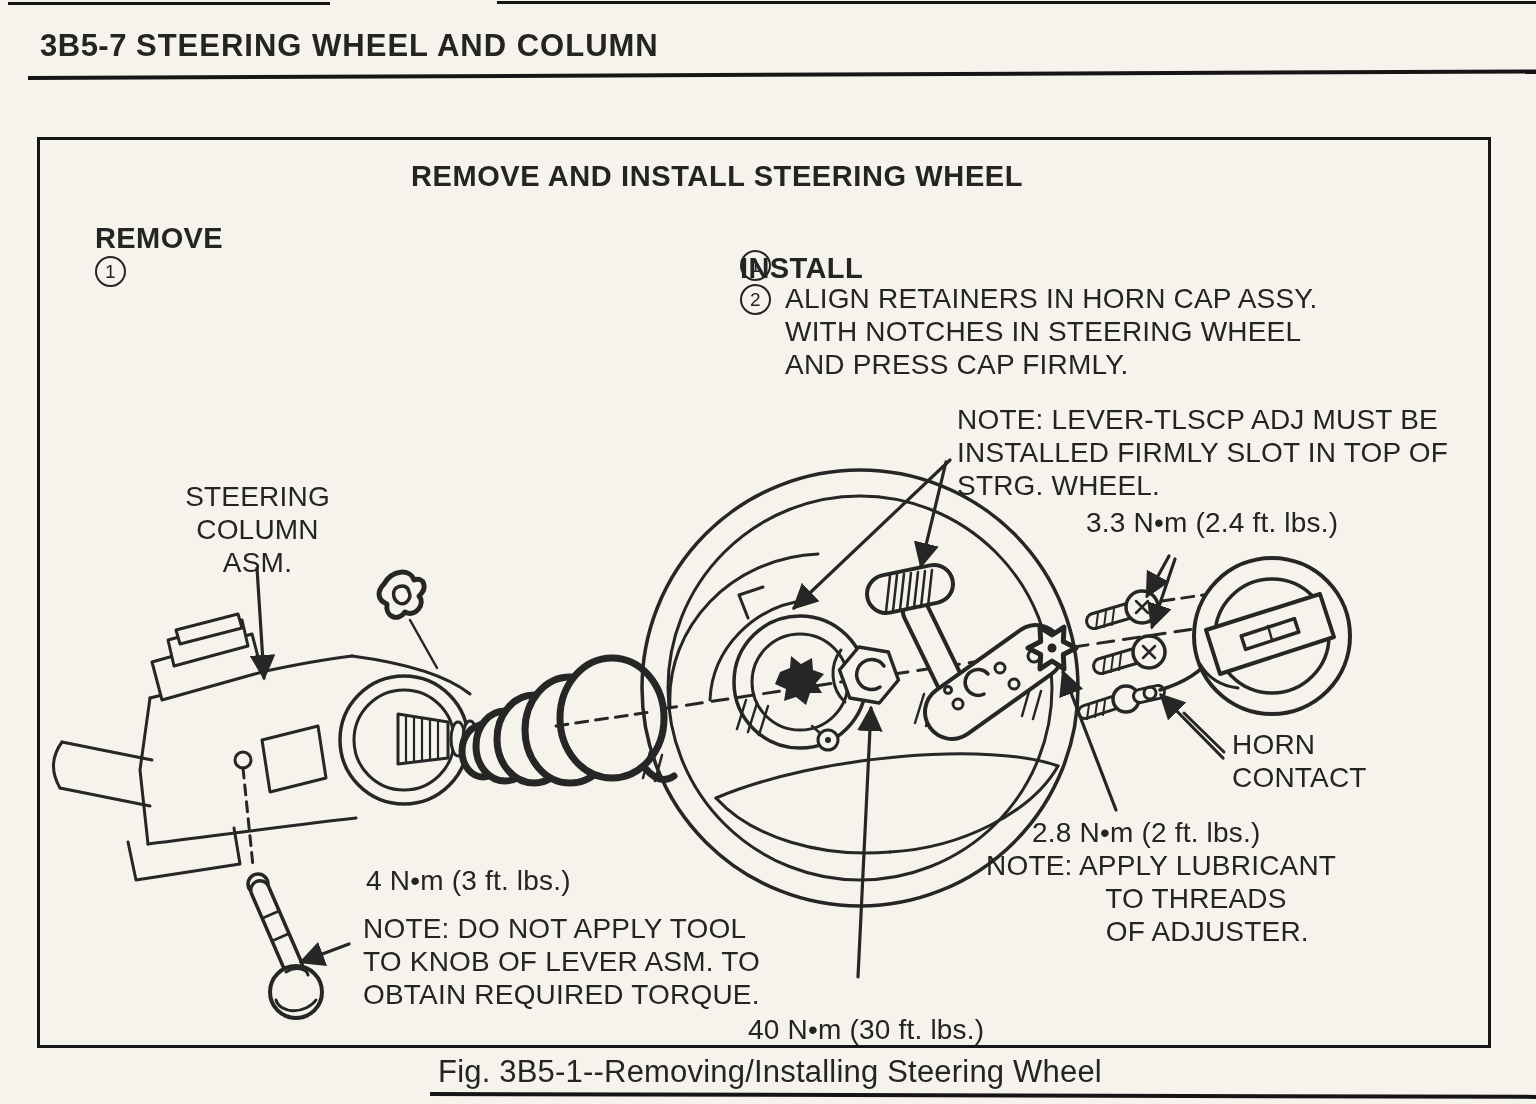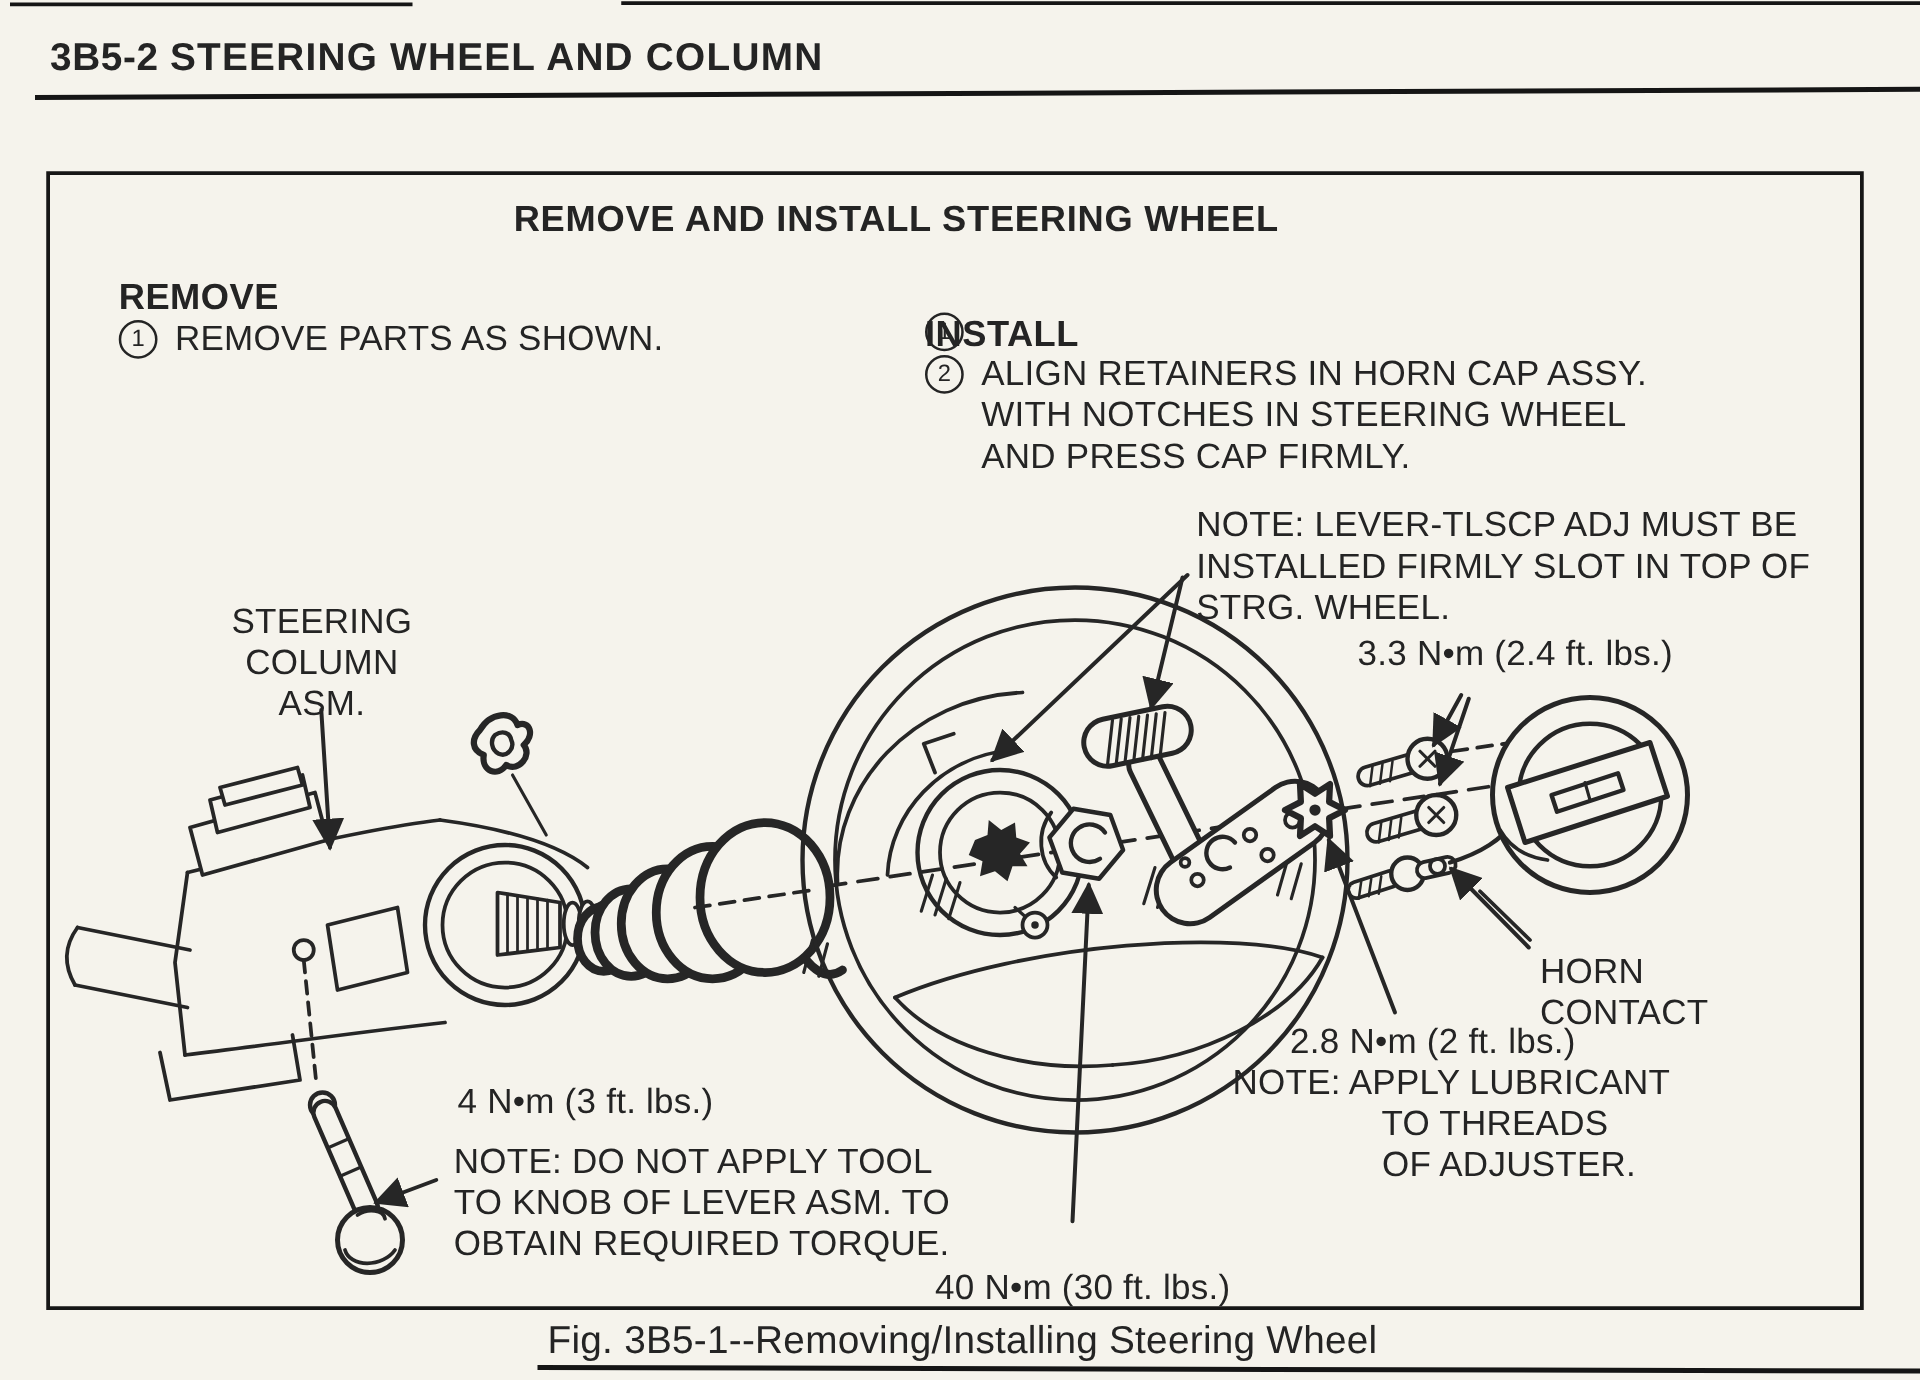--- a/index.html
+++ b/index.html
@@ -28,21 +28,21 @@
   .lbl{font-size:28px;line-height:33px;letter-spacing:.2px;white-space:pre-line;}
   .lbl-pre{font-size:28px;line-height:33px;letter-spacing:.2px;white-space:pre;}
   .caption{font-size:31px;letter-spacing:.2px;text-align:center;}
 </style>
 </head>
 <body>
 
 <div class="abs ink-line" style="left:8px;top:2px;width:322px;height:3px;"></div>
 <div class="abs ink-line" style="left:497px;top:1px;width:1039px;height:3px;"></div>
 
-<div class="abs hdr-code" style="left:40px;top:28px;">3B5-2</div>
+<div class="abs hdr-code" style="left:40px;top:28px;">3B5-7</div>
 <div class="abs hdr-title" style="left:136px;top:28px;">STEERING WHEEL AND COLUMN</div>
 <div class="abs ink-line" style="left:28px;top:76px;width:1508px;height:4px;transform:rotate(-0.25deg);transform-origin:left center;"></div>
 
 <div class="abs figure-box"></div>
 
 <svg class="abs" style="left:0;top:0;" width="1536" height="1104" viewBox="0 0 1536 1104">
   <defs>
     <marker id="ah" viewBox="0 0 10 10" refX="9" refY="5" markerWidth="8" markerHeight="8" orient="auto-start-reverse">
       <path d="M0 0 L10 5 L0 10 z" fill="#262626" stroke="none"></path>
     </marker>
@@ -209,40 +209,39 @@
       <path d="M 1184 713 L 1224 752" stroke-width="3"></path>
     </g>
   </g>
 </svg>
 
 <div class="abs fig-title" style="left:97px;top:160px;width:1240px;">REMOVE AND INSTALL STEERING WHEEL</div>
 
 <div class="abs sec-head" style="left:95px;top:222px;">REMOVE</div>
 <div class="abs step" style="left:95px;top:254px;">
   <span class="stepnum">1</span>
-  <span>REMOVE PARTS AS SHOWN.</span>
 </div>
 
 <div class="abs sec-head" style="left:740px;top:216px;margin-top:36px;">INSTALL</div>
 <div class="abs step" style="left:740px;top:248px;">
   <span class="stepnum">1</span>
 </div>
 <div class="abs step" style="left:740px;top:282px;">
   <span class="stepnum">2</span>
   <span style="width:548px;">ALIGN RETAINERS IN HORN CAP ASSY. WITH NOTCHES IN STEERING WHEEL AND PRESS CAP FIRMLY.</span>
 </div>
 
 <div class="abs lbl" style="left:150px;top:480px;width:215px;text-align:center;">STEERING
 COLUMN
 ASM.</div>
 <div class="abs lbl" style="left:957px;top:403px;">NOTE: LEVER-TLSCP ADJ MUST BE
 INSTALLED FIRMLY SLOT IN TOP OF
 STRG. WHEEL.</div>
 <div class="abs lbl" style="left:1063px;top:506px;margin-left:23px;">3.3 N•m (2.4 ft. lbs.)</div>
-<div class="abs lbl" style="left:1232px;top:728px;margin-top:32px;">HORN
+<div class="abs lbl" style="left:1232px;top:728px;">HORN
 CONTACT</div>
 <div class="abs lbl" style="left:1032px;top:816px;">2.8 N•m (2 ft. lbs.)</div>
 <div class="abs lbl-pre" style="left:986px;top:849px;">NOTE: APPLY LUBRICANT
                TO THREADS
                OF ADJUSTER.</div>
 <div class="abs lbl" style="left:366px;top:864px;">4 N•m (3 ft. lbs.)</div>
 <div class="abs lbl" style="left:363px;top:912px;">NOTE: DO NOT APPLY TOOL
 TO KNOB OF LEVER ASM. TO
 OBTAIN REQUIRED TORQUE.</div>
 <div class="abs lbl" style="left:748px;top:985px;margin-top:28px;">40 N•m (30 ft. lbs.)</div>

